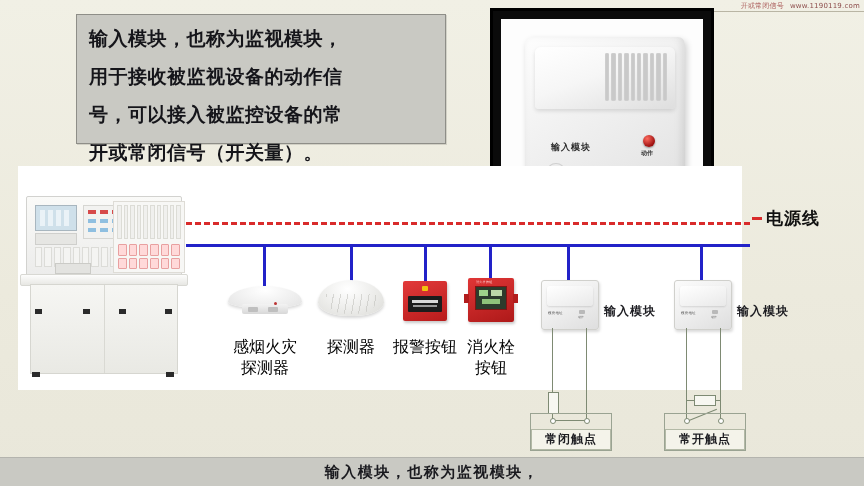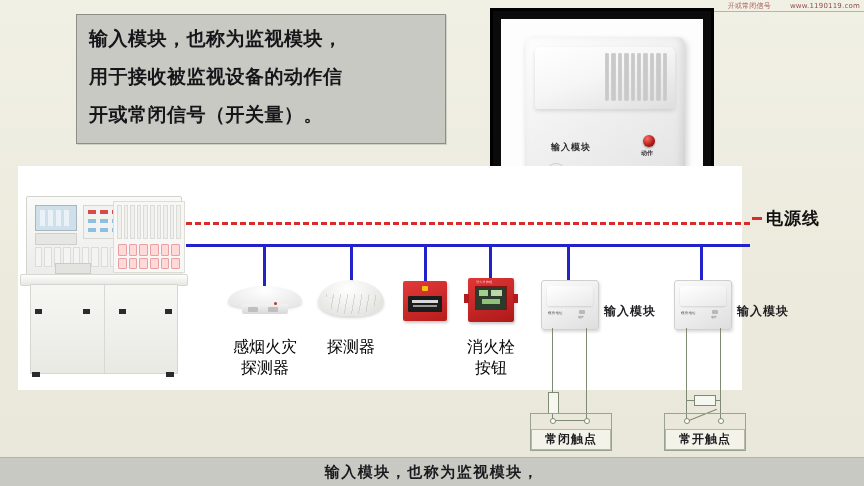--- a/index.html
+++ b/index.html
@@ -8,21 +8,21 @@
     background:#efeee2;
     font-family:"DejaVu Sans","Liberation Sans",sans-serif;
     overflow:hidden;position:relative;
   }
   #stage{position:absolute;left:0;top:0;width:864px;height:486px;
     background:linear-gradient(180deg,#f1f0e5 0%,#eceadd 60%,#e9e7da 100%);}
 
   
   .watermark{position:absolute;right:4px;top:1px;font-size:7px;color:#9b3b3b;
     letter-spacing:.2px;white-space:nowrap;opacity:.85;}
-  .watermark .wm-url{color:#7a2e2e;margin-left:19px;}
+  .watermark .wm-url{color:#7a2e2e;margin-left:6px;}
   .wm-rule{position:absolute;right:0;top:11px;width:180px;height:1px;background:#b9b5a4;}
 
   
   .descbox{position:absolute;left:76px;top:14px;width:368px;height:128px;
     background:#c9c9c3;border:1px solid #8e8e88;
     box-shadow:1px 1px 0 rgba(0,0,0,.12);}
   .descbox p{margin:0;padding:8px 10px 0 12px;font-size:19px;line-height:30px;
     color:#15151a;font-weight:700;letter-spacing:.5px;font-family:"DejaVu Sans",sans-serif;}
 
   
@@ -176,20 +176,21 @@
 <div id="stage">
 
   <div class="wm-rule"></div>
   <div class="watermark">
     <span>开或常闭信号</span><span class="wm-url">www.1190119.com</span>
   </div>
 
   <div class="descbox">
     <p>输入模块，也称为监视模块，</p>
     <p>用于接收被监视设备的动作信</p>
+    <p>号，可以接入被监控设备的常</p>
     <p>开或常闭信号（开关量）。</p>
   </div>
 
   <div class="photo-frame">
     <div class="photo-inner">
       <div class="mod-body">
         <div class="mod-top">
           <div class="mod-vents">
             <i></i>
               <i></i>
@@ -330,20 +331,21 @@
   </div>
 
   <div class="mcp">
     <div class="led"></div>
     <div class="win">
         <i></i>
         <b></b>
       </div>
   </div>
   <div class="dcap" style="left:380px;top:337px;">
+    <div class="cap">报警按钮</div>
   </div>
 
   <div class="hyd">
     <div class="tt">消火栓按钮</div>
     <div class="ear"></div>
       <div class="ear r"></div>
     <div class="win">
         <i></i>
         <u></u>
         <b></b>

